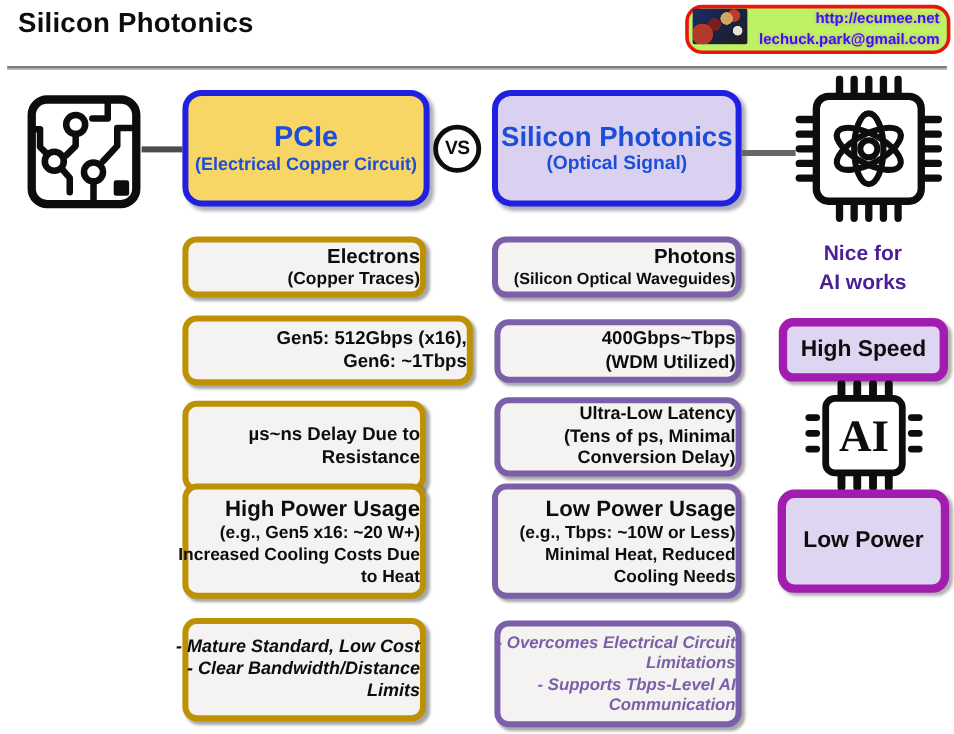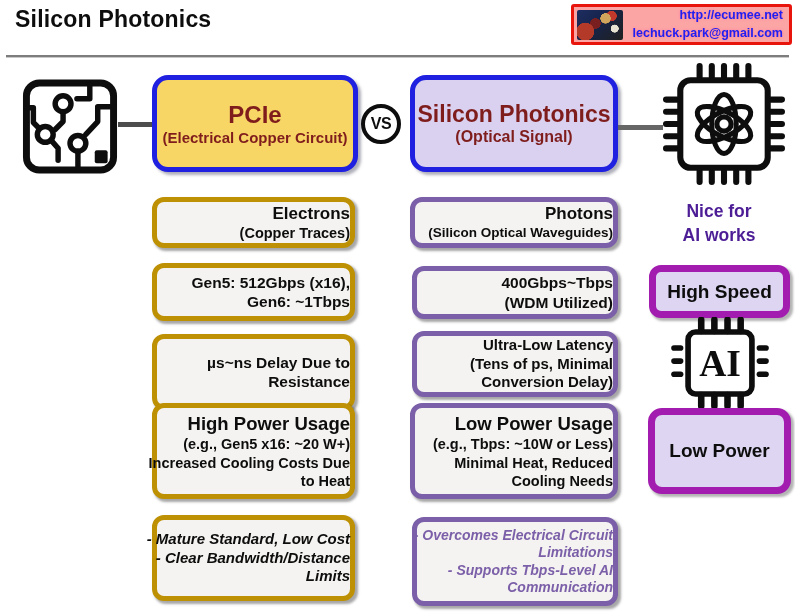--- a/index.html
+++ b/index.html
@@ -5,35 +5,35 @@
   html,body{margin:0;padding:0;}
   body{
     width:795px;height:612px;position:relative;overflow:hidden;
     background:#ffffff;font-family:"Liberation Sans",sans-serif;color:#111;
   }
   .abs{position:absolute;box-sizing:border-box;}
   
   .page-title{left:15px;top:6px;font-size:23px;font-weight:bold;color:#0d0d0d;letter-spacing:.2px;}
   .hr-line{left:6px;top:55px;width:783px;height:3px;background:#7d7d7d;border-bottom:1px solid #c9c9c9;}
   
-  .contact{left:571px;top:4px;width:221px;height:41px;border:3px solid #e8150d;border-radius:3px;
-    display:flex;align-items:center;background:#fca5a5;}
+  .contact{left:571px;top:4px;width:221px;height:41px;border:3px solid #e8150d;border-radius:14px;
+    display:flex;background:#bef264;}
   .contact-img{width:46px;height:30px;margin-left:3px;border-radius:2px;flex:0 0 auto;
     background:
       radial-gradient(circle at 18% 72%, #b33a28 0 20%, rgba(0,0,0,0) 21%),
       radial-gradient(circle at 62% 28%, #d2a55c 0 14%, rgba(0,0,0,0) 15%),
       radial-gradient(circle at 82% 62%, #e8e2d2 0 9%, rgba(0,0,0,0) 10%),
       radial-gradient(circle at 40% 45%, #7a1f1f 0 16%, rgba(0,0,0,0) 17%),
       radial-gradient(circle at 75% 20%, #c0392b 0 12%, rgba(0,0,0,0) 13%),
       linear-gradient(135deg,#1d2d60 0%,#16244d 40%,#20201e 100%);}
   .contact-text{flex:1;text-align:right;padding-right:6px;font-size:12.5px;font-weight:bold;
     line-height:1.4;color:#2220f0;text-shadow:0 0 3px rgba(255,120,160,.95);}
   
   .header-box{border:5px solid #2020e0;border-radius:16px;display:flex;flex-direction:column;
-    align-items:center;justify-content:center;text-align:left;font-weight:bold;color:#7f1d1d;
+    align-items:center;justify-content:center;text-align:left;font-weight:bold;color:#1d4ed8;
     box-shadow:3px 3px 3px rgba(110,110,130,.55);}
   .pcie-box{left:152px;top:75px;width:206px;height:97px;background:#f8d666;}
   .sp-box{left:410px;top:75px;width:208px;height:97px;background:#d9d1ef;}
   .hb-title{font-size:24px;line-height:1.15;white-space:nowrap;}
   .sp-box .hb-title{font-size:23px;}
   .hb-sub{font-size:15px;white-space:nowrap;margin-top:1px;}
   .sp-box .hb-sub{font-size:16px;}
   
   .vs{left:361px;top:104px;width:40px;height:40px;border:4px solid #0d0d0d;border-radius:50%;
     background:#fff;display:flex;align-items:center;justify-content:center;
@@ -160,21 +160,21 @@
 </div>
 
 <div class="abs side-box lp-box">
   <span>Low Power</span>
 </div>
 
 <div class="abs row-box gold" style="left:152px;top:197px;width:203px;height:51px;">
   <div class="rt">Electrons</div>
   <div class="rl f145">(Copper Traces)</div>
 </div>
-<div class="abs row-box gold" style="left:152px;top:263px;width:203px;height:58px;">
+<div class="abs row-box gold" style="left:152px;top:263px;width:242px;height:58px;">
   <div class="rl f155">Gen5: 512Gbps (x16),</div>
   <div class="rl f155">Gen6: ~1Tbps</div>
 </div>
 <div class="abs row-box gold" style="left:152px;top:334px;width:203px;height:76px;">
   <div class="rl f155">µs~ns Delay Due to</div>
   <div class="rl f155">Resistance</div>
 </div>
 <div class="abs row-box gold" style="left:152px;top:403px;width:203px;height:96px;">
   <div class="rt-big">High Power Usage</div>
   <div class="rl f145">(e.g., Gen5 x16: ~20 W+)</div>

